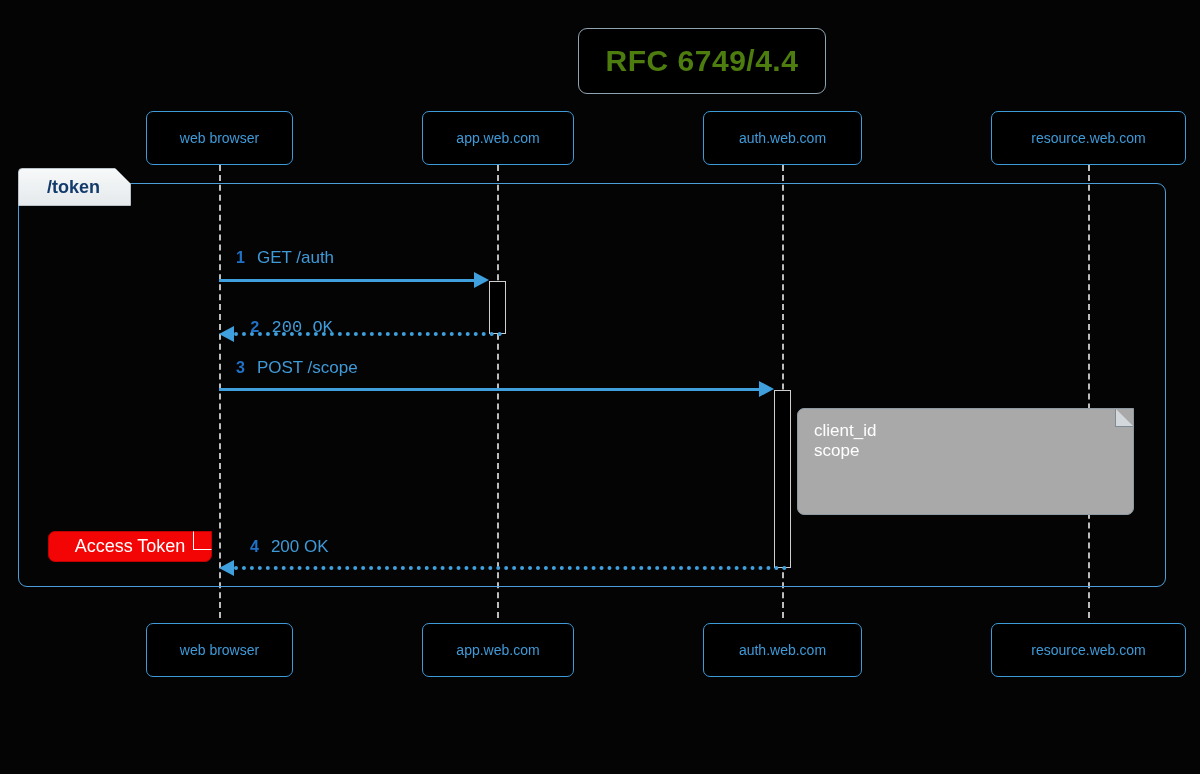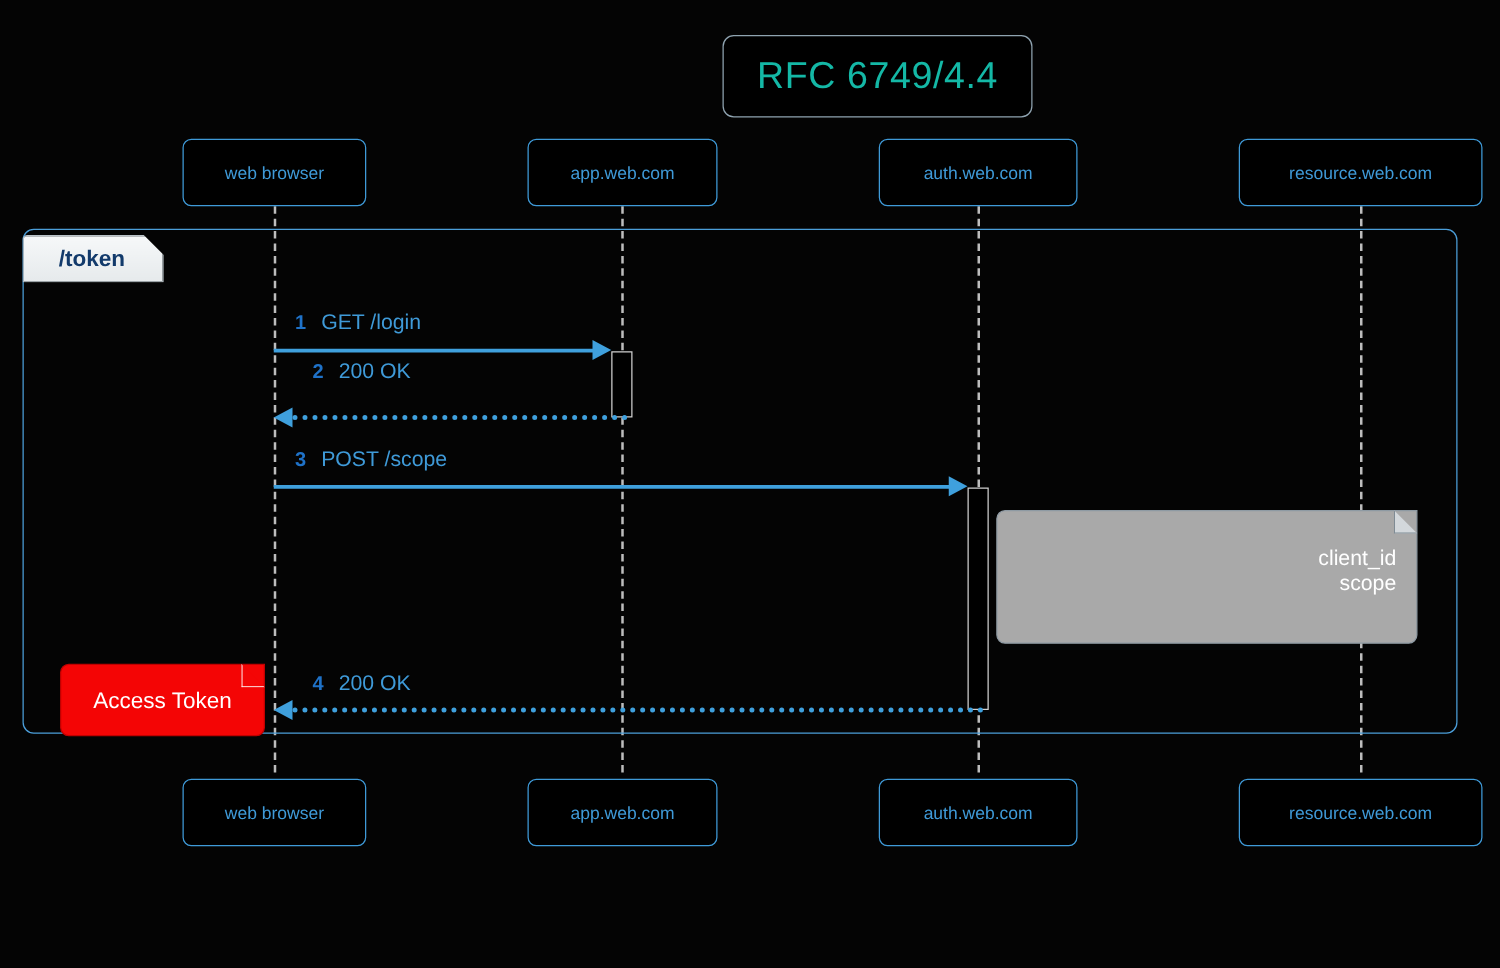--- a/index.html
+++ b/index.html
@@ -31,23 +31,23 @@
     height: 66px;
     border: 1px solid #8fa3b0;
     border-radius: 9px;
     background: #000000;
     display: flex;
     align-items: center;
     justify-content: center;
     box-sizing: border-box;
   }
   .title-text {
-    color: #14b8a6;
+    color: #4d7c0f;
     font-size: 30px;
-    font-weight: normal;
+    font-weight: bold;
     letter-spacing: 0.5px;
     white-space: nowrap;
   }
 
   
   .participant {
     position: absolute;
     height: 54px;
     border: 1.4px solid #3f9ad8;
     border-radius: 7px;
@@ -80,21 +80,21 @@
     width: 1148px;
     height: 404px;
     border: 1.5px solid #4b9ed9;
     border-radius: 9px;
     box-sizing: border-box;
     background: transparent;
   }
   .group-tab {
     position: absolute;
     left: 18px;
-    top: 188px;
+    top: 168px;
     height: 38px;
     background: linear-gradient(180deg, #f6f8f9 0%, #e6eaec 100%);
     border: 1px solid #b9c2c8;
     border-top-left-radius: 4px;
     display: flex;
     align-items: center;
     padding: 0 30px 0 28px;
     box-sizing: border-box;
     clip-path: polygon(0 0, calc(100% - 16px) 0, 100% 42%, 100% 100%, 0 100%);
   }
@@ -149,22 +149,21 @@
     color: #1f72c8;
     font-weight: bold;
     margin-right: 12px;
     font-size: 16px;
   }
 
   
   .note {
     position: absolute;
     box-sizing: border-box;
-    padding: 28px 16px;
-    text-align: right;
+    padding: 12px 16px;
   }
   .note-gray {
     background: #a9a9a9;
     border: 1px solid #8e9aa3;
     border-radius: 7px;
     border-top-right-radius: 0;
     color: #ffffff;
     font-size: 17px;
     line-height: 20px;
   }
@@ -245,26 +244,26 @@
 
   <div class="group-frame"></div>
   <div class="group-tab">
     <span>/token</span>
   </div>
 
   <div class="activation" style="left:489px; top:281px; height:53px;"></div>
   <div class="activation" style="left:774px; top:390px; height:178px;"></div>
 
   <div class="msg-label" style="left:236px; top:248px;">
-    <span class="num">1</span><span>GET /login</span>
+    <span class="num">1</span><span>GET /auth</span>
   </div>
   <div class="msg-line solid" style="left:219px; top:279px; width:256px;"></div>
   <div class="arrow-head right" style="left:474px; top:272px;"></div>
 
-  <div class="msg-label" style="left:250px; top:287px;">
+  <div class="msg-label" style="left:250px; top:318px;font-family:Liberation Mono, monospace;">
     <span class="num">2</span><span>200 OK</span>
   </div>
   <div class="msg-line dotted" style="left:234px; top:332px; width:268px;"></div>
   <div class="arrow-head left" style="left:219px; top:326px;"></div>
 
   <div class="msg-label" style="left:236px; top:358px;">
     <span class="num">3</span><span>POST /scope</span>
   </div>
   <div class="msg-line solid" style="left:219px; top:388px; width:541px;"></div>
   <div class="arrow-head right" style="left:759px; top:381px;"></div>
@@ -274,21 +273,21 @@
   </div>
   <div class="msg-line dotted" style="left:234px; top:566px; width:553px;"></div>
   <div class="arrow-head left" style="left:219px; top:560px;"></div>
 
   <div class="note note-gray" style="left:797px; top:408px; width:337px; height:107px;">
     <div class="fold"></div>
     <div>client_id</div>
     <div>scope</div>
   </div>
 
-  <div class="note note-red" style="left:48px; top:531px; width:164px; height:44px;">
+  <div class="note note-red" style="left:48px; top:531px; width:164px; height:31px;">
     <div class="fold"></div>
     <span>Access Token</span>
   </div>
 
   <div class="participant" style="left:146px; top:623px; width:147px;">
     <span>web browser</span>
   </div>
   <div class="participant" style="left:422px; top:623px; width:152px;">
     <span>app.web.com</span>
   </div>

